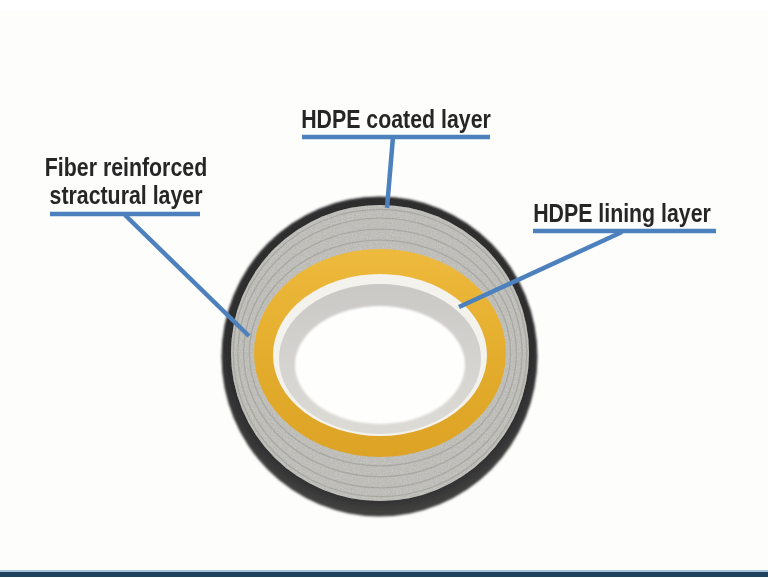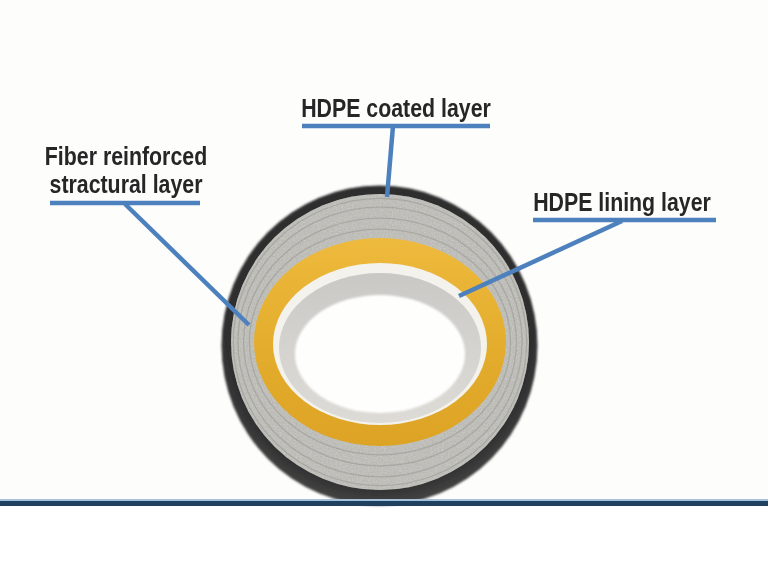--- a/index.html
+++ b/index.html
@@ -4,22 +4,23 @@
 <style>
   html,body{margin:0;padding:0;}
   body{
     width:768px;height:578px;
     font-family:"Liberation Sans", sans-serif;
     background:#ffffff;
     overflow:hidden;
   }
   .canvas{
     position:relative;
-    width:768px;height:506px;
+    width:768px;height:566px;
     background:#fdfdfc;
+    margin-top:11px;
   }
   .pipe-svg{
     position:absolute;left:0;top:0;width:768px;height:578px;display:block;
   }
   .label{
     position:absolute;
     font-weight:700;
     font-size:26px;
     line-height:1.08;
     color:#262626;

